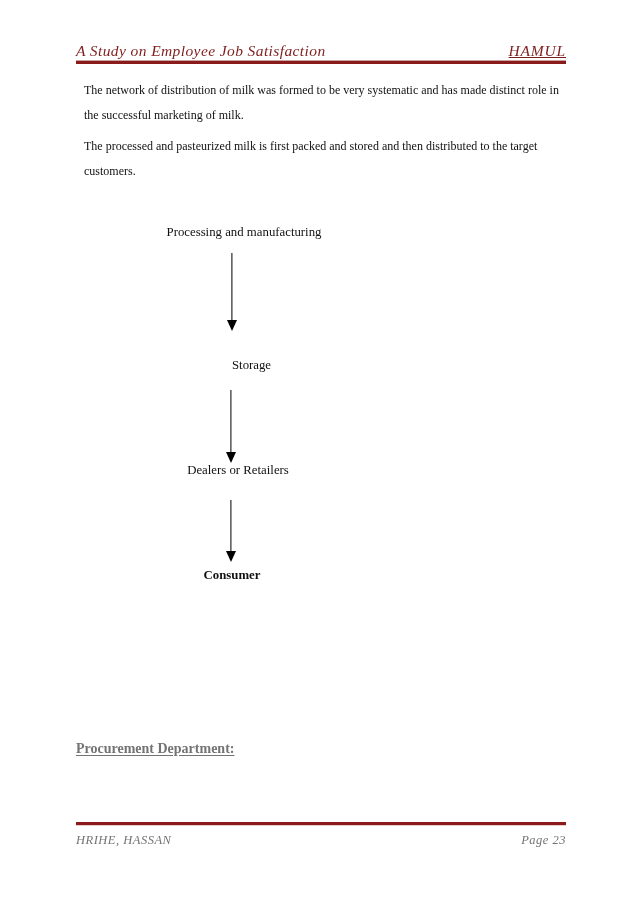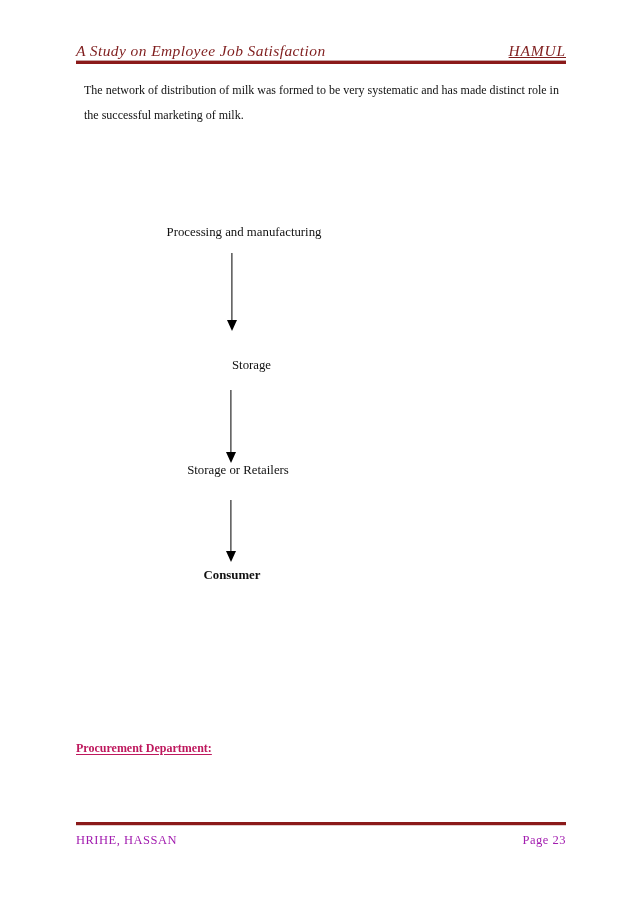--- a/index.html
+++ b/index.html
@@ -122,82 +122,84 @@
     border-right: 5px solid transparent;
     border-top: 11px solid #000000;
     transform: translateX(-50%);
   }
 
   
   .section-heading {
     position: absolute;
     left: 76px;
     top: 741px;
-    font-size: 12px;
+    font-size: 14px;
     font-weight: bold;
     text-decoration: underline;
     text-underline-offset: 2px;
-    color: #be185d;
+    color: #737373;
     white-space: nowrap;
   }
 
   
   .footer {
     position: absolute;
     left: 76px;
     top: 833px;
     width: 490px;
     display: flex;
     align-items: baseline;
     justify-content: space-between;
   }
   .footer-left,
   .footer-right {
     font-family: "Liberation Serif", "DejaVu Serif", serif;
+    font-style: italic;
     font-size: 12.5px;
     letter-spacing: 0.5px;
-    color: #a21caf;
+    color: #737373;
     white-space: nowrap;
   }
 </style>
 </head>
 <body>
 
 <div class="page">
 
   <div class="header">
     <div class="header-title">A Study on Employee Job Satisfaction</div>
     <div class="header-brand">HAMUL</div>
   </div>
 
   <div class="rule header-rule">
     <div class="rule-thin"></div>
     <div class="rule-thick"></div>
   </div>
 
   <div class="para para-1">The network of distribution of milk was formed to be very systematic and has made distinct role in the successful marketing of milk.</div>
 
+  <div class="para para-2">The processed and pasteurized milk is first packed and stored and then distributed to the target customers.</div>
 
   <div class="flow">
 
     <div class="flow-label" style="left:244px; top:224px;">Processing and manufacturing</div>
 
     <div class="flow-arrow" style="left:232px; top:253px; width:12px; height:78px;">
       <div class="shaft" style="height:67px;"></div>
       <div class="head"></div>
     </div>
 
     <div class="flow-label" style="left:235px; top:357px;padding-left:33px;">Storage</div>
 
     <div class="flow-arrow" style="left:231px; top:390px; width:12px; height:73px;">
       <div class="shaft" style="height:62px;"></div>
       <div class="head"></div>
     </div>
 
-    <div class="flow-label" style="left:238px; top:462px;">Storage or Retailers</div>
+    <div class="flow-label" style="left:238px; top:462px;">Dealers or Retailers</div>
 
     <div class="flow-arrow" style="left:231px; top:500px; width:12px; height:62px;">
       <div class="shaft" style="height:51px;"></div>
       <div class="head"></div>
     </div>
 
     <div class="flow-label" style="left:232px; top:567px;font-weight:bold;">Consumer</div>
 
   </div>
 

